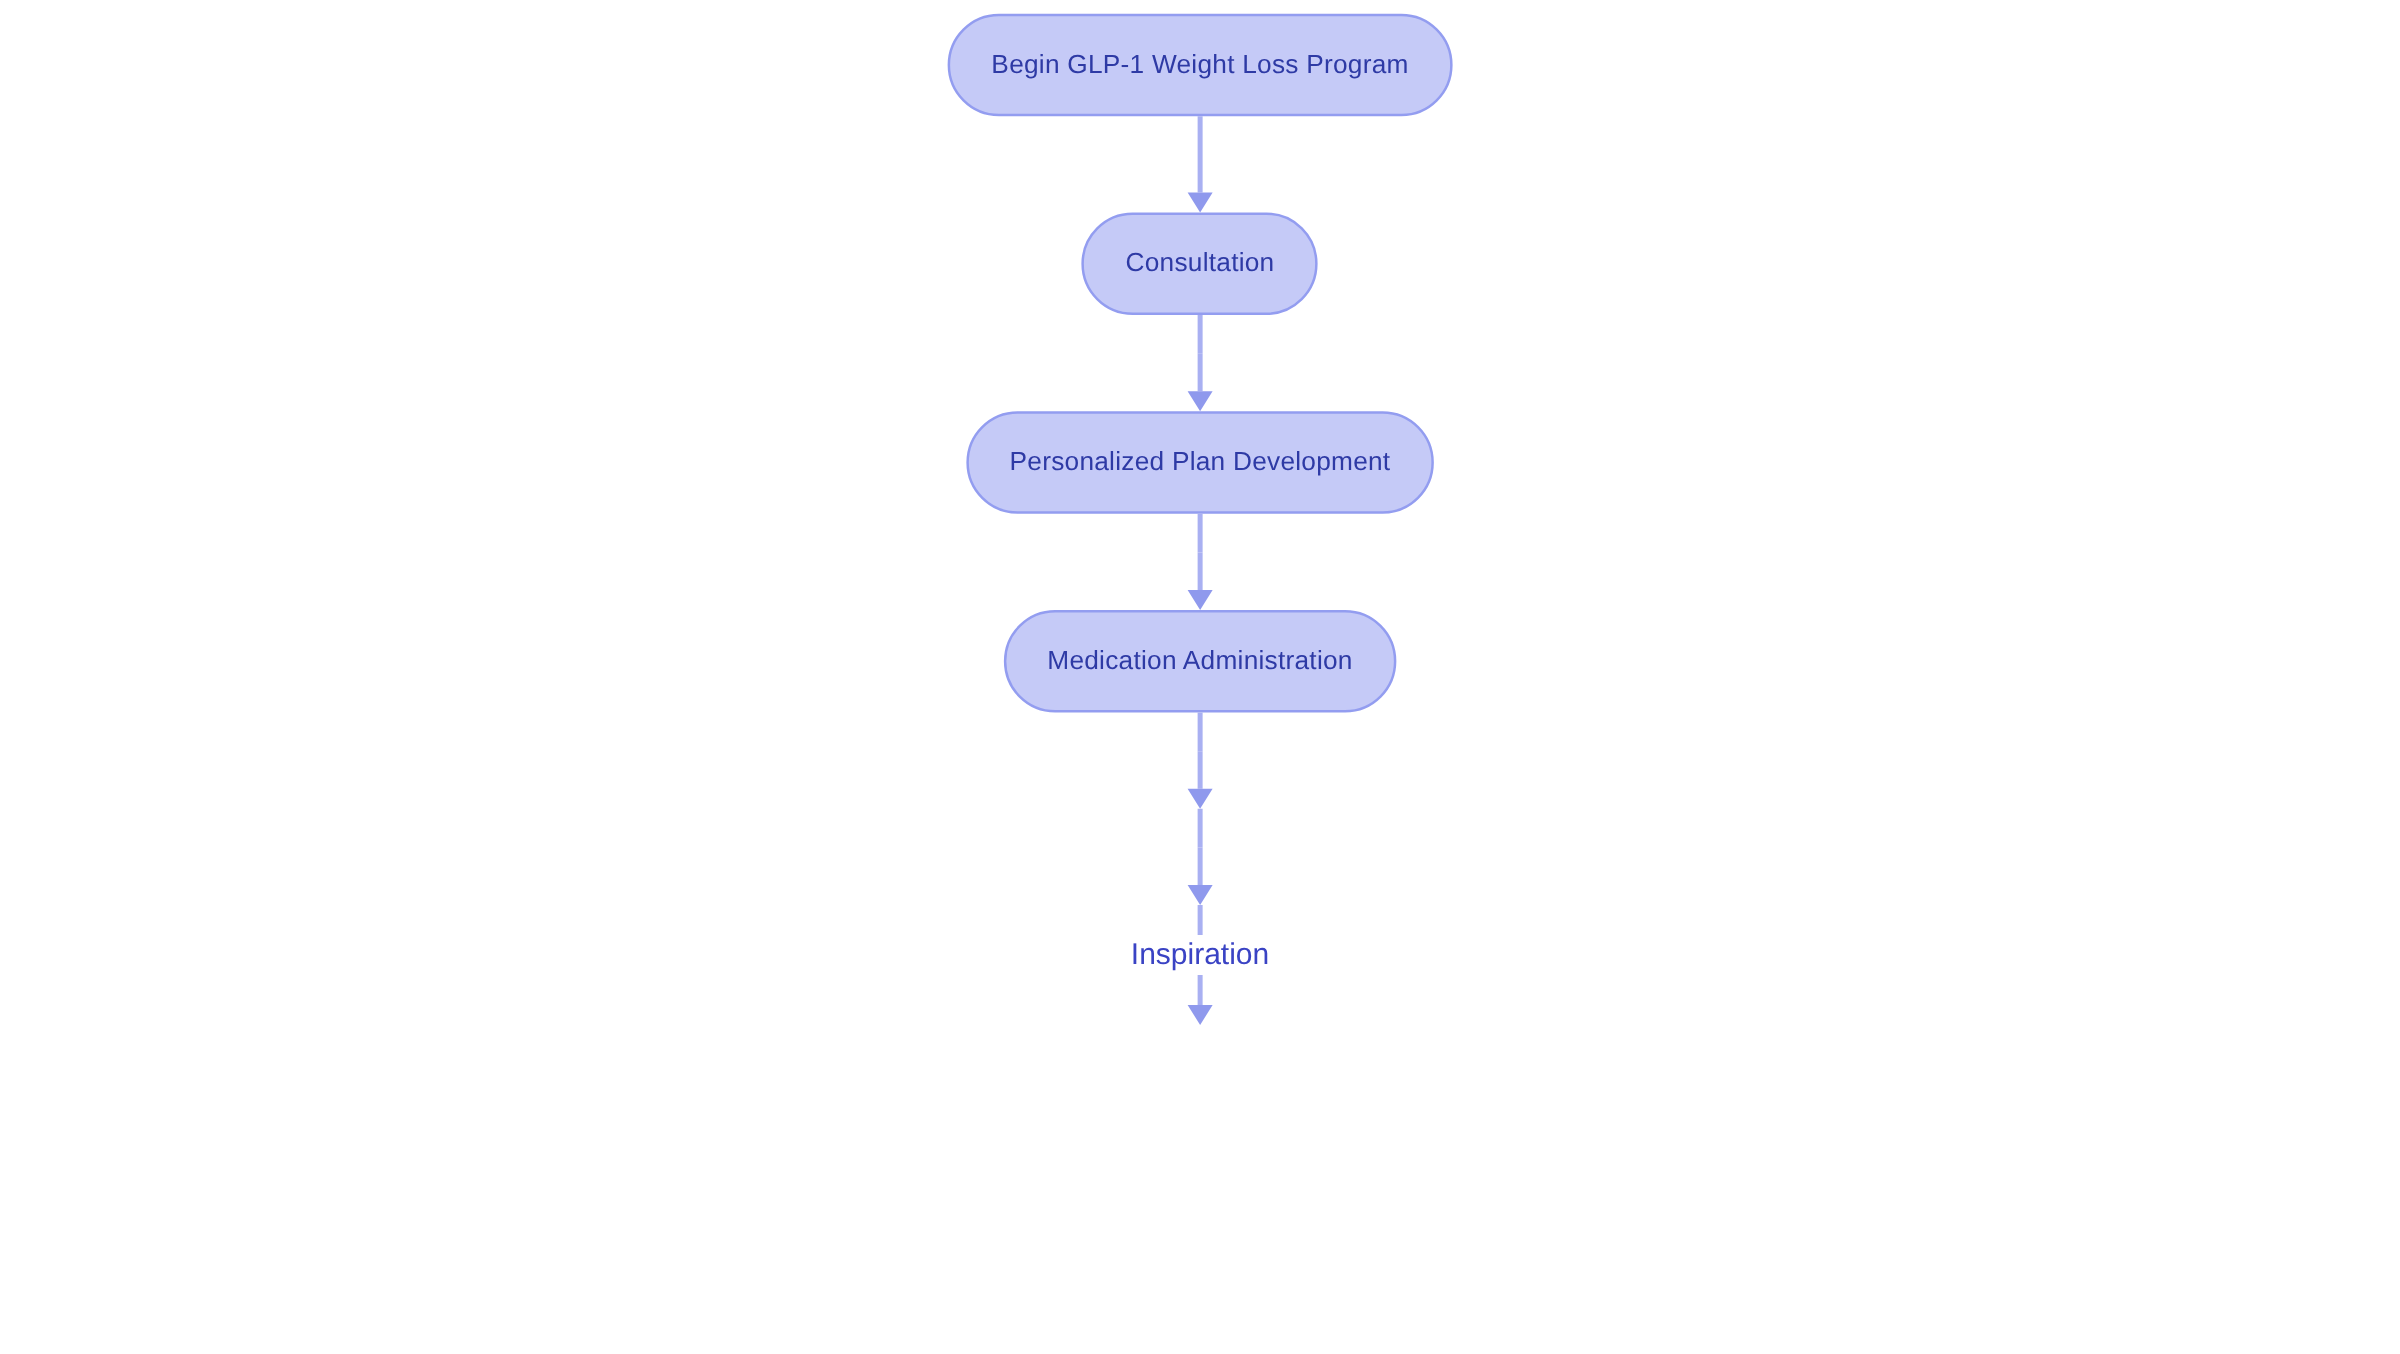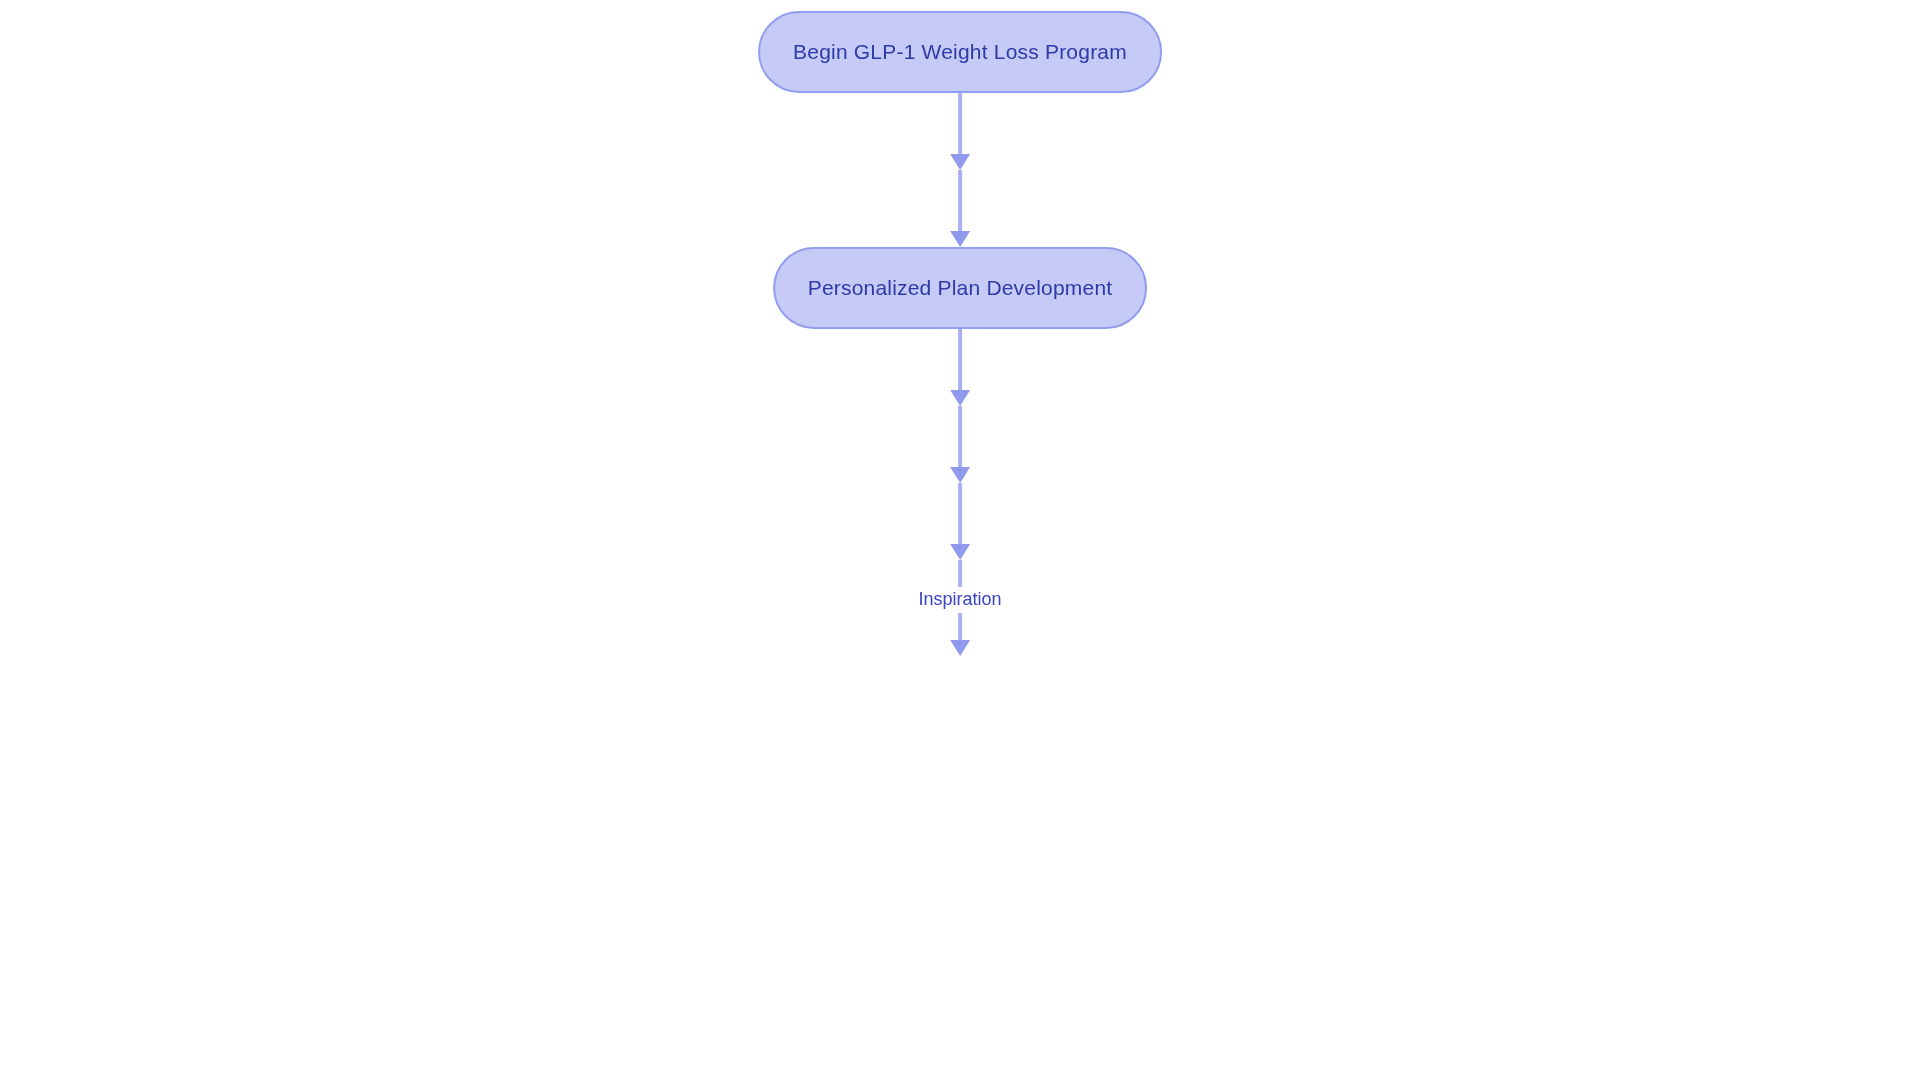--- a/index.html
+++ b/index.html
@@ -62,21 +62,21 @@
   .arrow .head {
     width: 0;
     height: 0;
     border-left: 10px solid transparent;
     border-right: 10px solid transparent;
     border-top: 16px solid var(--arrow-head, #8f99ed);
     flex-shrink: 0;
   }
   .edge-label {
     flex-shrink: 0;
-    font-size: 18px;
+    font-size: 24px;
     color: var(--edge-label, #3a43c4);
     background: var(--bg, #ffffff);
     padding: 3px 4px;
     white-space: nowrap;
     line-height: 1.1;
   }
   .arrow:not(.labeled) .edge-label { display: none; }
 </style>
 </head>
 <body>
@@ -87,39 +87,45 @@
     <span class="node-label">Begin GLP-1 Weight Loss Program</span>
   </div>
 
   <div class="arrow">
     <div class="line"></div>
 
     <div class="line"></div>
     <div class="head"></div>
   </div>
 
+  <div class="node">
+    <span class="node-label">Consultation</span>
+  </div>
 
   <div class="arrow">
     <div class="line"></div>
 
     <div class="line"></div>
     <div class="head"></div>
   </div>
 
   <div class="node">
     <span class="node-label">Personalized Plan Development</span>
   </div>
 
   <div class="arrow">
     <div class="line"></div>
 
     <div class="line"></div>
     <div class="head"></div>
   </div>
 
+  <div class="node">
+    <span class="node-label">Medication Administration</span>
+  </div>
 
   <div class="arrow">
     <div class="line"></div>
 
     <div class="line"></div>
     <div class="head"></div>
   </div>
 
 
   <div class="arrow">

